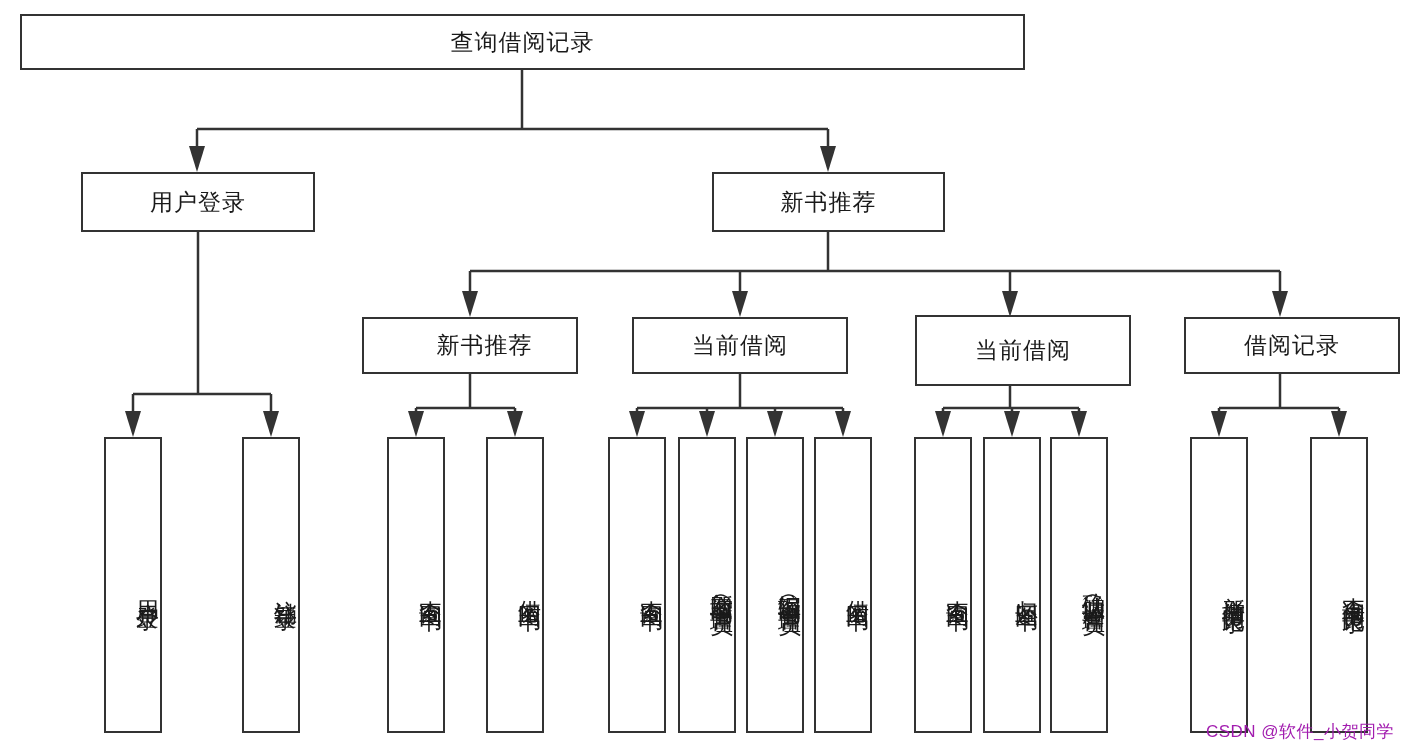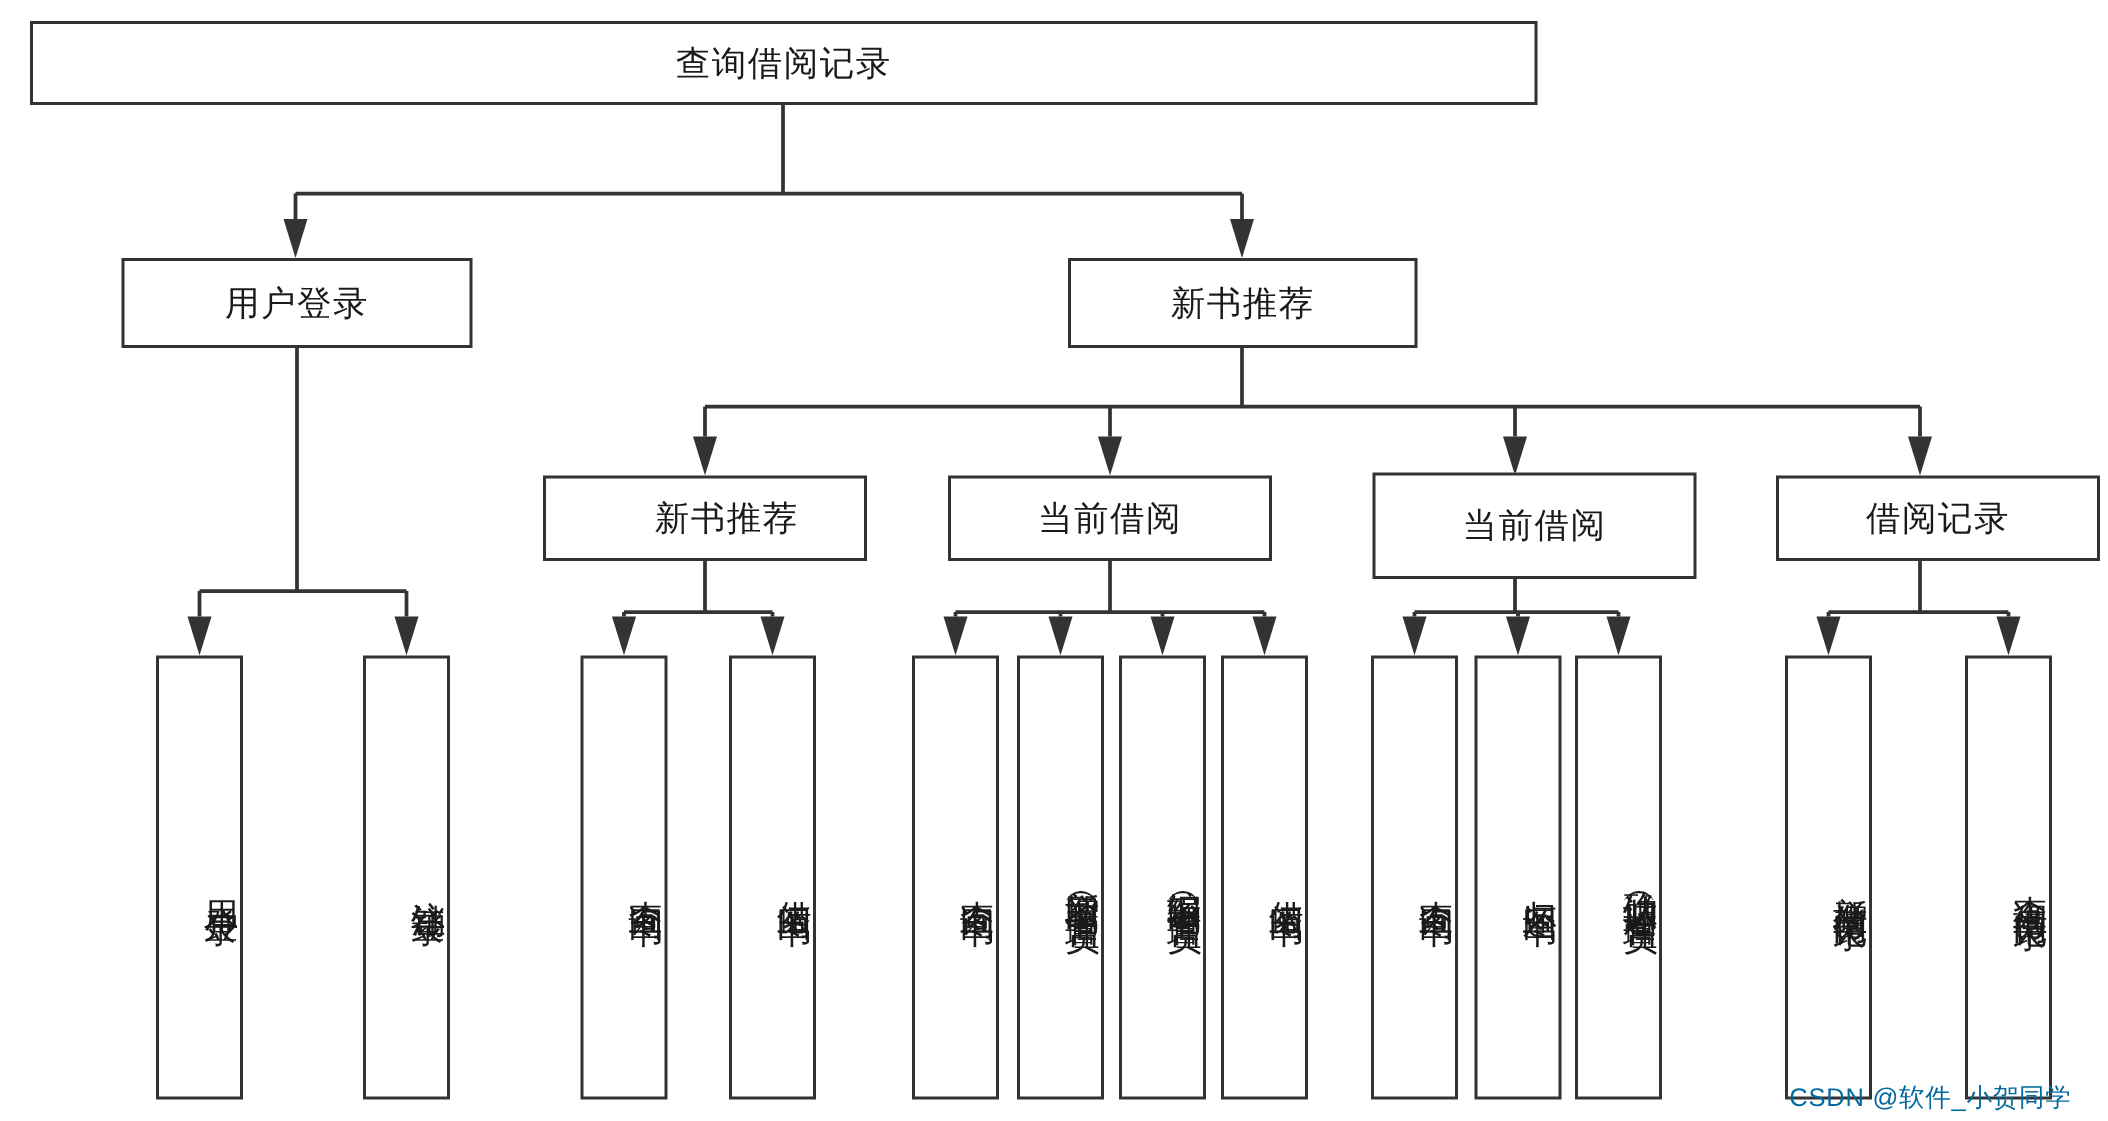--- a/index.html
+++ b/index.html
@@ -46,24 +46,24 @@
     line-height: 1.05;
     padding-top: 6px;
     align-items: flex-start;
   }
   .node-label {
     display: block;
     white-space: nowrap;
   }
   #watermark {
     position: absolute;
-    right: 24px;
+    right: 11px;
     bottom: 4px;
     font-size: 17px;
-    color: #0369a1;
+    color: #a21caf;
     letter-spacing: 0.5px;
     white-space: nowrap;
     pointer-events: none;
   }
 </style>
 </head>
 <body>
 
 <div id="diagram-root">
 

